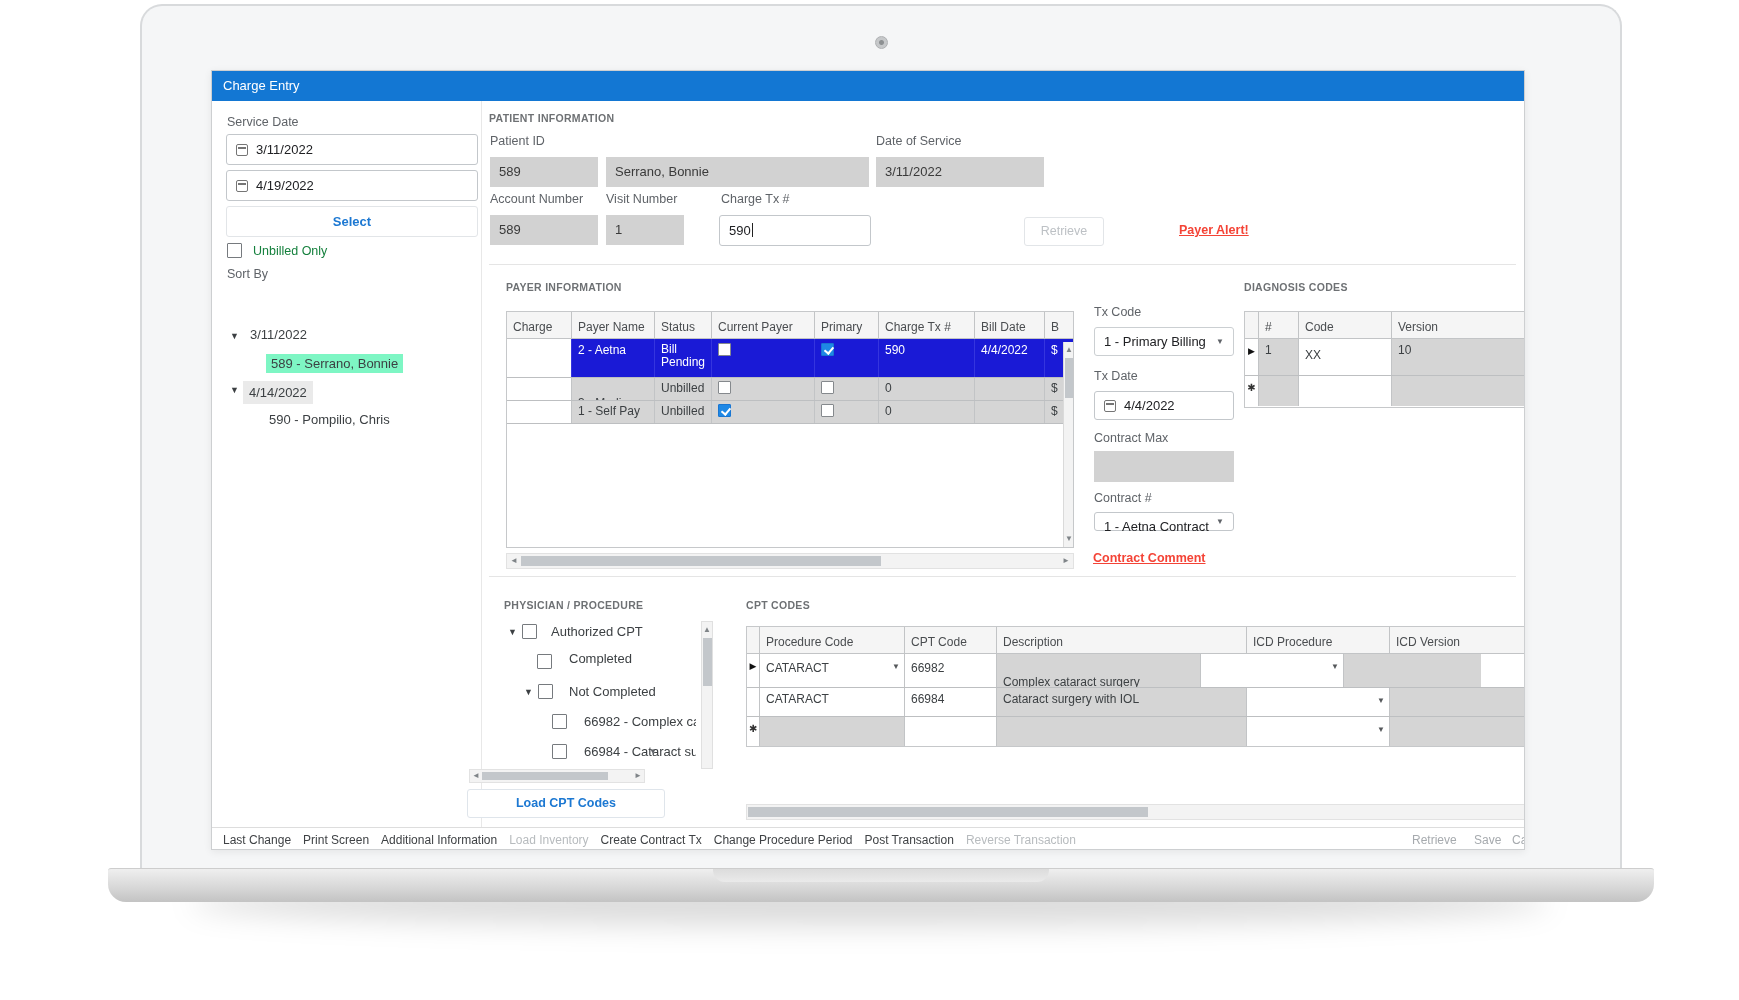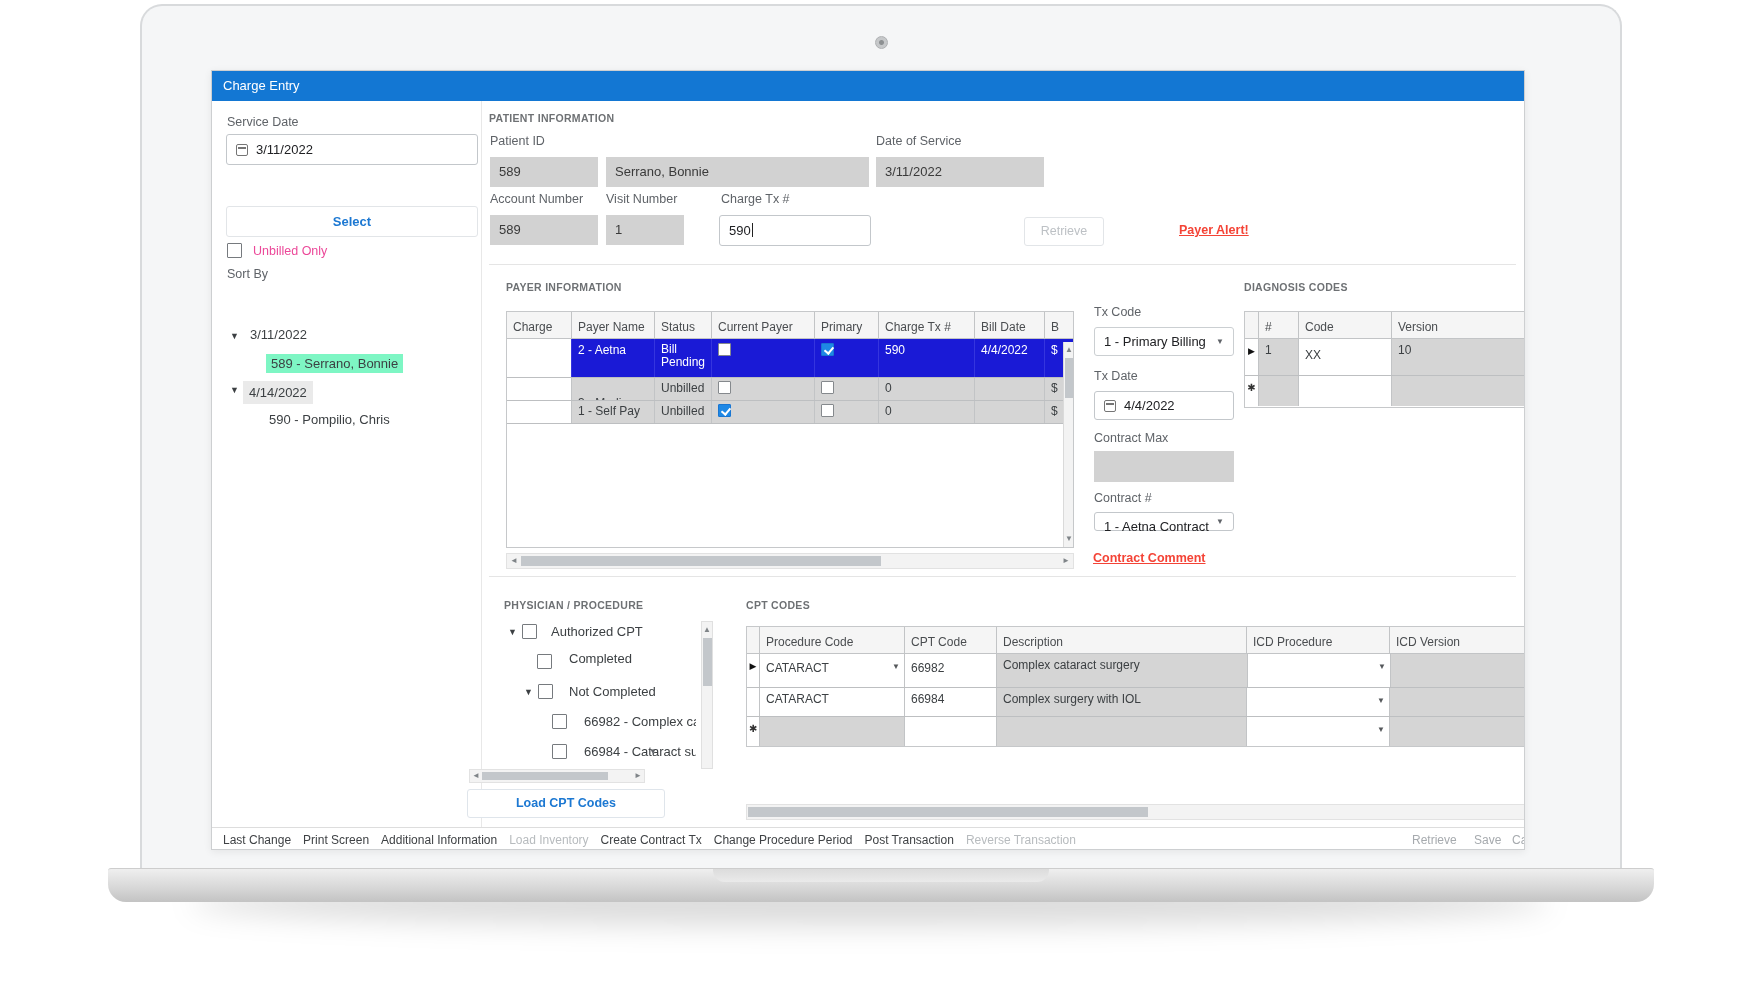--- a/index.html
+++ b/index.html
@@ -83,23 +83,26 @@
   <div class="win">
     <div class="titlebar">
       <span>Charge Entry</span>
     </div>
     <div class="vdivider"></div>
 
     <div class="lbl" style="left:15px;top:44px;">Service Date</div>
     <div class="wf" style="left:14px;top:63px;width:252px;">
       <span class="cal"></span><span>3/11/2022</span>
     </div>
+    <div class="wf" style="left:14px;top:99px;width:252px;">
+      <span class="cal"></span><span>4/19/2022</span>
+    </div>
     <div class="btn blue-btn" style="left:14px;top:135px;width:252px;height:31px;line-height:29px;">Select</div>
     <span class="cb cb15" style="position:absolute;left:15px;top:172px;"></span>
-    <div class="lbl" style="left:41px;top:173px;color:#ec4899;">Unbilled Only</div>
+    <div class="lbl" style="left:41px;top:173px;color:#15803d;">Unbilled Only</div>
     <div class="lbl" style="left:15px;top:196px;">Sort By</div>
 
     <span class="texp" style="left:18px;top:260px;"></span>
     <div class="titem" style="left:38px;top:256px;">3/11/2022</div>
     <div class="titem" style="left:54px;top:283px;background:var(--highlight-green);padding:2px 5px;">589 - Serrano, Bonnie</div>
     <span class="texp" style="left:18px;top:314px;"></span>
     <div class="titem" style="left:31px;top:310px;background:#EAEAEA;padding:4px 6px;">4/14/2022</div>
     <div class="titem" style="left:57px;top:341px;">590 - Pompilio, Chris</div>
 
     <div class="sec" style="left:277px;top:41px;">PATIENT INFORMATION</div>
@@ -246,29 +249,29 @@
         <div class="tc" style="width:145px;">Procedure Code</div>
         <div class="tc" style="width:92px;">CPT Code</div>
         <div class="tc" style="width:250px;">Description</div>
         <div class="tc" style="width:143px;">ICD Procedure</div>
         <div class="tc" style="width:137px;border-right:none;">ICD Version</div>
       </div>
       <div class="trow brow" style="height:33px;">
         <div class="tc mk mk-cur" style="width:13px;"></div>
         <div class="tc ddcell" style="width:145px;padding-top:7px;">CATARACT</div>
         <div class="tc" style="width:92px;padding-top:7px;">66982</div>
-        <div class="tc cell-gray" style="width:251px;padding-top:4px;">Complex cataract surgery</div>
+        <div class="tc cell-gray" style="width:204px;padding-top:21px;">Complex cataract surgery</div>
         <div class="tc ddcell" style="width:143px;"></div>
         <div class="tc cell-gray" style="width:137px;border-right:none;"></div>
       </div>
       <div class="trow brow" style="height:28px;">
         <div class="tc" style="width:13px;"></div>
         <div class="tc" style="width:145px;">CATARACT</div>
         <div class="tc" style="width:92px;">66984</div>
-        <div class="tc cell-gray" style="width:250px;">Complex surgery with IOL</div>
+        <div class="tc cell-gray" style="width:250px;">Cataract surgery with IOL</div>
         <div class="tc ddcell" style="width:143px;"></div>
         <div class="tc cell-gray" style="width:137px;border-right:none;"></div>
       </div>
       <div class="trow" style="height:29px;">
         <div class="tc mk mk-new" style="width:13px;"></div>
         <div class="tc cell-gray" style="width:145px;"></div>
         <div class="tc" style="width:92px;"></div>
         <div class="tc cell-gray" style="width:250px;"></div>
         <div class="tc ddcell" style="width:143px;"></div>
         <div class="tc cell-gray" style="width:137px;border-right:none;"></div>

